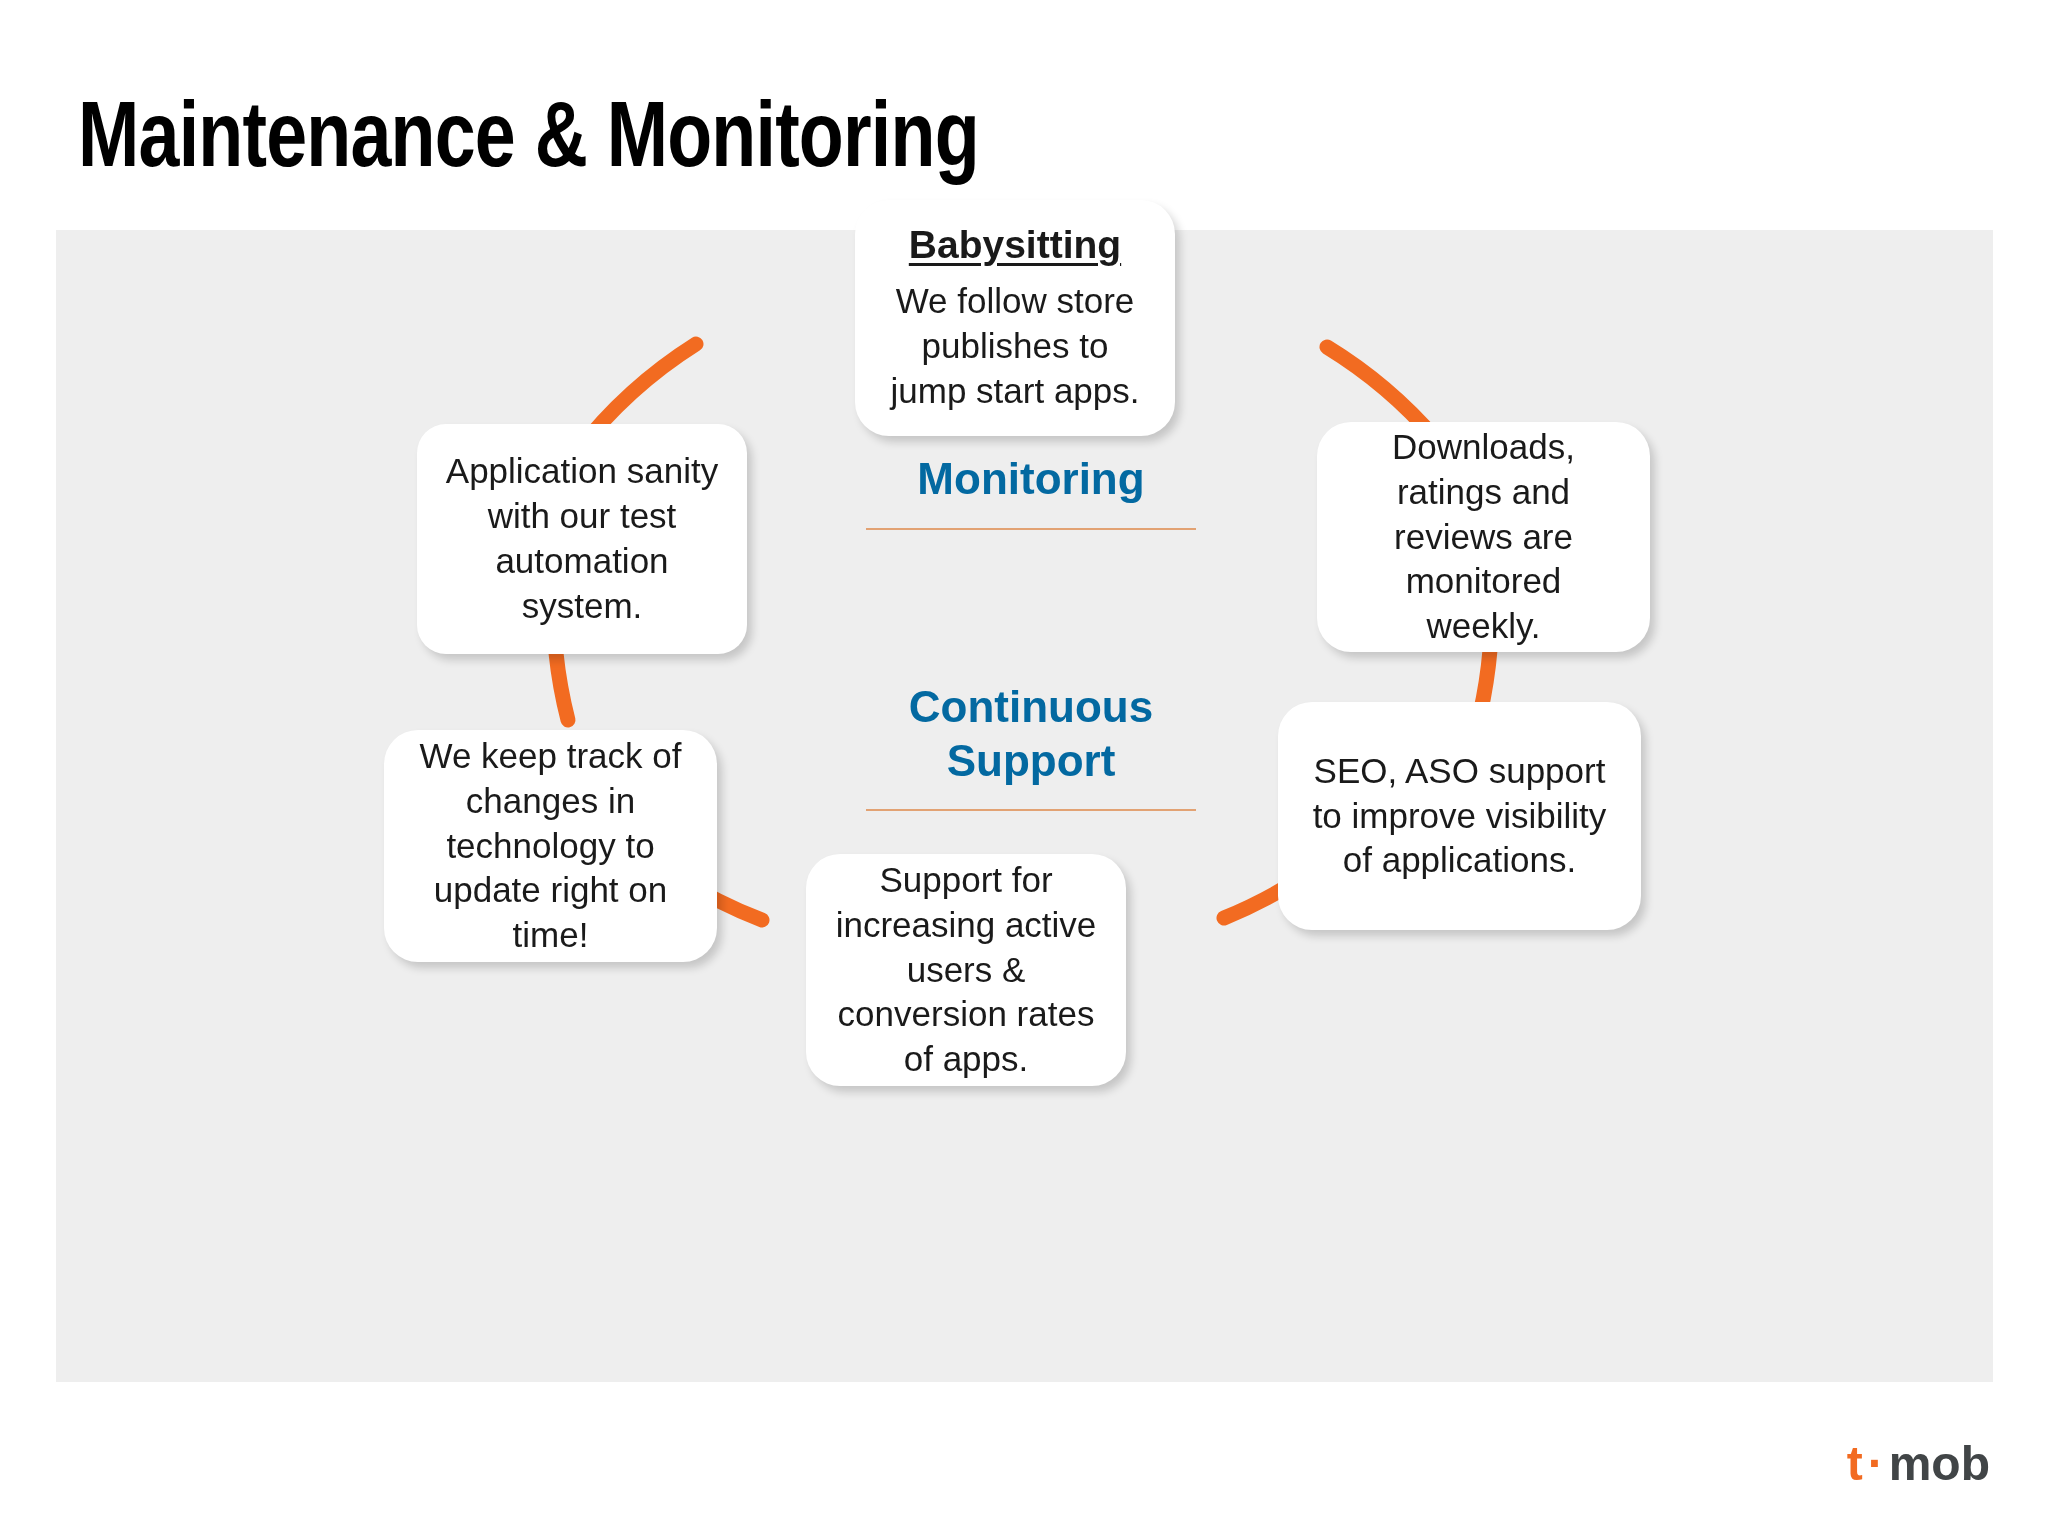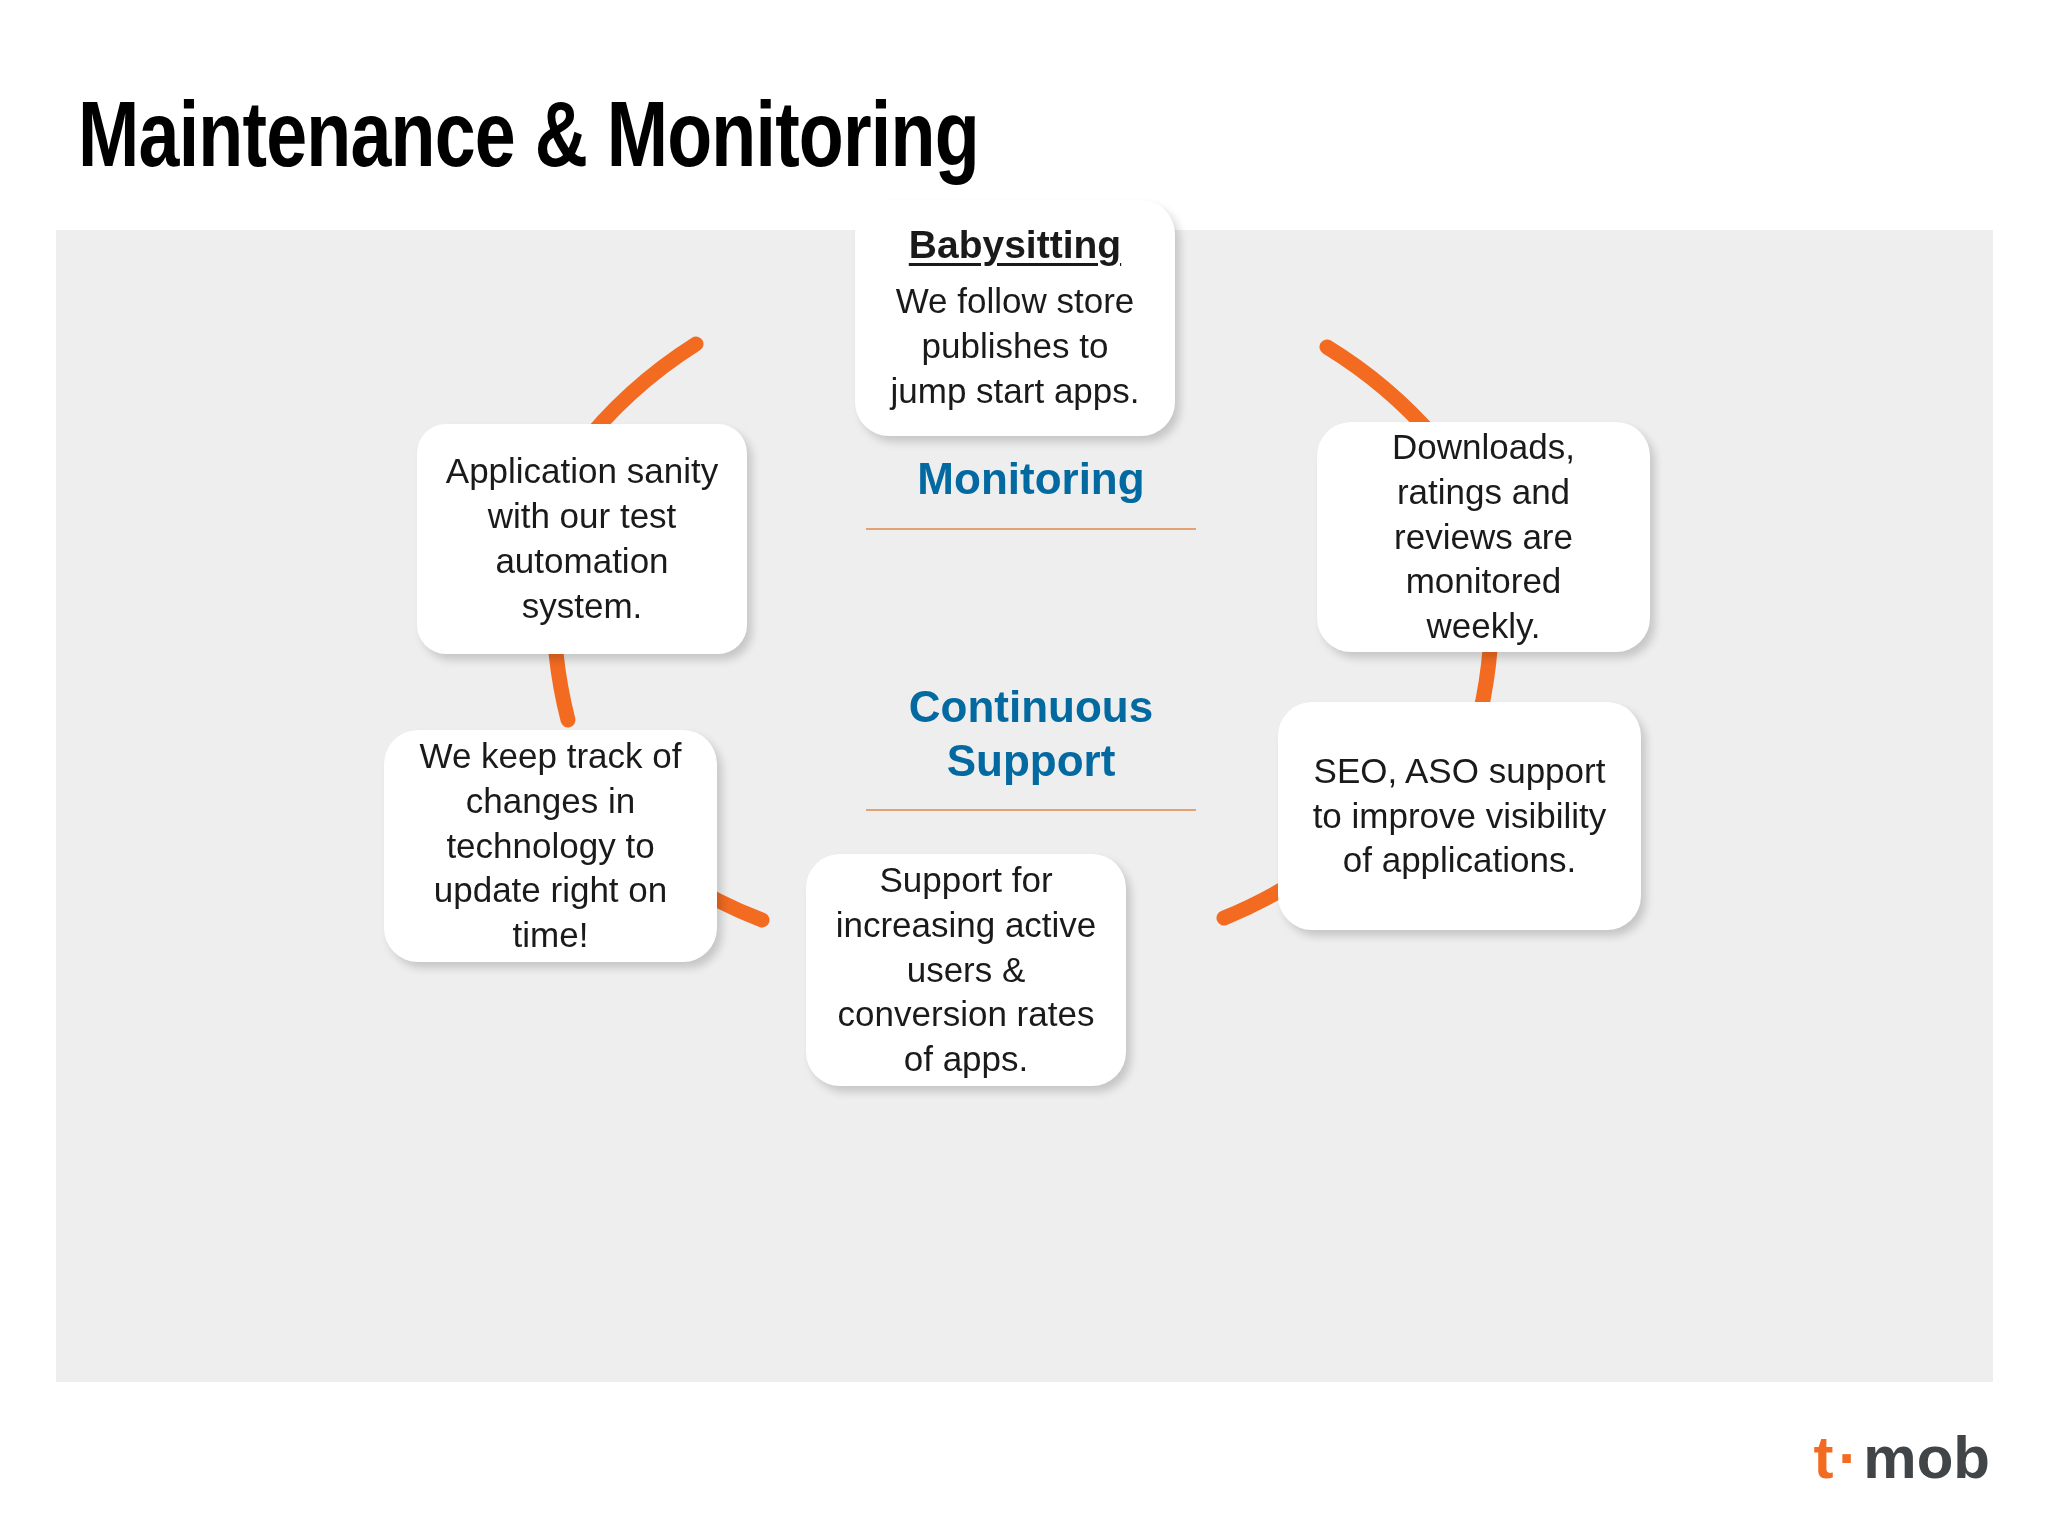--- a/index.html
+++ b/index.html
@@ -109,21 +109,21 @@
     width: 100%;
   }
   #center-monitoring { left: 810px; top: 222px; }
   #center-support    { left: 810px; top: 450px; }
 
   
   #brand-logo {
     position: absolute;
     right: 58px;
     bottom: 48px;
-    font-size: 60px;
+    font-size: 48px;
     font-weight: bold;
     letter-spacing: 0px;
     line-height: 1;
     white-space: nowrap;
   }
   #brand-logo .logo-t   { color: #F26B21; }
   #brand-logo .logo-dot { color: #F26B21; margin: 0 5px; }
   #brand-logo .logo-mob { color: #414547; }
 </style>
 </head>

